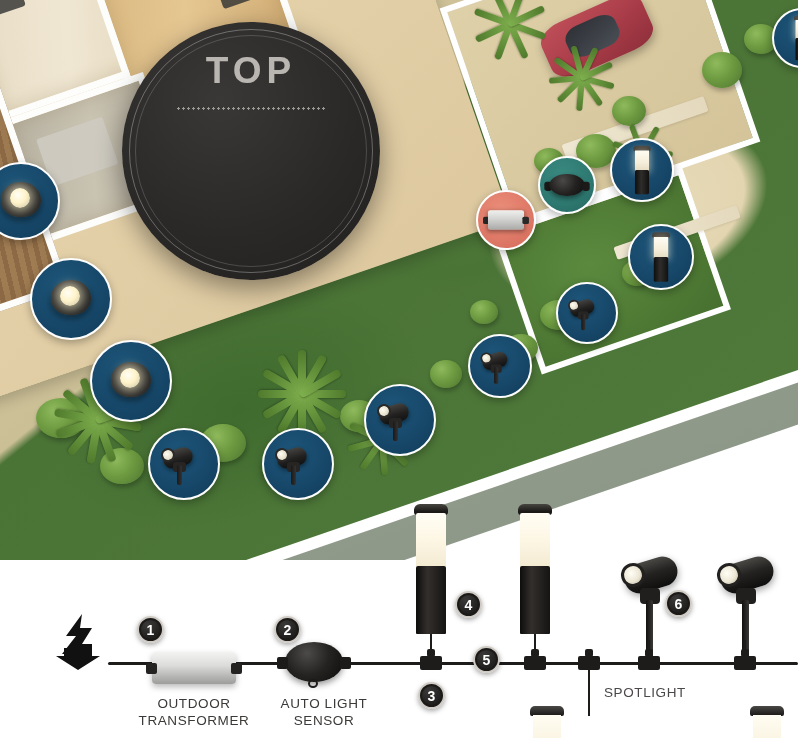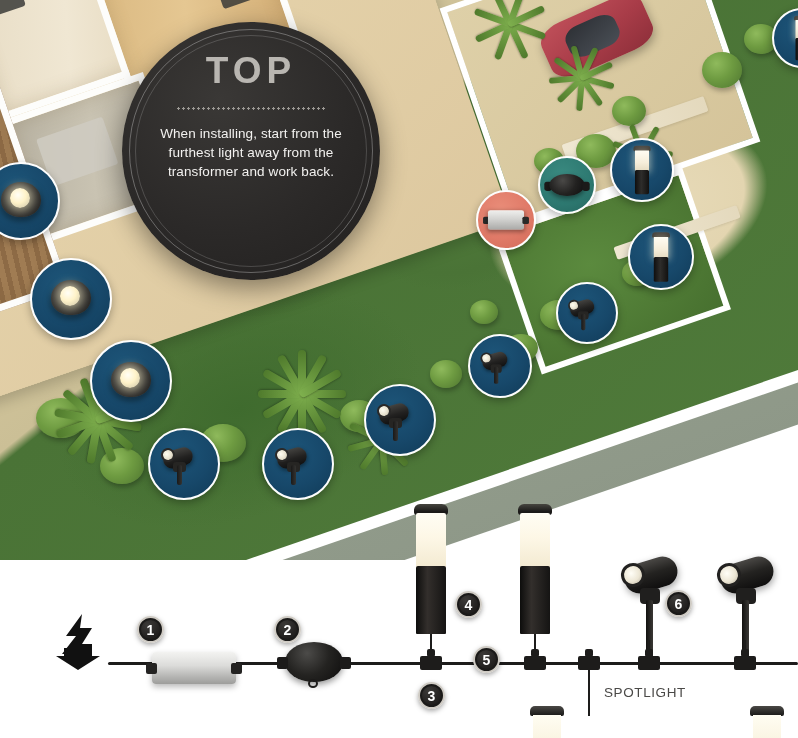--- a/index.html
+++ b/index.html
@@ -122,21 +122,21 @@
     transform-origin: 2px 50%;
     box-shadow: 0 1px 2px rgba(0,0,0,.25);
   }
 
   
   .toptip {
     position: absolute; left: 122px; top: 22px;
     width: 258px; height: 258px; border-radius: 50%;
     background: radial-gradient(circle at 38% 30%, #3a3836 0%, #2b2928 55%, #211f1e 100%);
     box-shadow: 0 8px 26px rgba(0,0,0,.42);
-    color: #fff; text-align: center;
+    color: #fff; 
     display: flex; flex-direction: column; align-items: center; justify-content: flex-start;
     padding-top: 30px;
   }
   .toptip::before, .toptip::after {
     content: ""; position: absolute; border-radius: 50%; pointer-events: none;
   }
   .toptip::before { inset: 7px;  border: 1px solid rgba(255,255,255,.30); }
   .toptip::after  { inset: 13px; border: 1px solid rgba(255,255,255,.17); }
   .tt-l1, .tt-l2 {
     font-size: 37px; letter-spacing: 5px; font-weight: 700;
@@ -554,51 +554,58 @@
       <div class="g-trans" style="transform:scale(.82)">
         <div class="glandl"></div>
           <div class="box"></div>
           <div class="glandr"></div>
       </div>
     </div>
 
     <div class="toptip">
       <div class="tt-l1">TOP</div>
       <div class="tt-divider"></div>
-      <div class="tt-body">When installing, start from the furthest light away from the transformer and work back.</div>
     </div>
   </div>
 
   <div class="diagram">
 
     <div class="cable"></div>
 
     <svg class="bolt" viewBox="0 0 44 56" style="top:58px; left:56px;">
       <path d="M26 0 L10 22 L20 22 L6 40 L36 40 L36 30 L26 30 L36 14 L24 14 Z" fill="#111111"></path>
       <path d="M8 34 L36 34 L36 42 L44 42 L22 56 L0 42 L8 42 Z" fill="#111111"></path>
     </svg>
 
     <div class="numbadge" style="left:137px; top:60px;">1</div>
     <div style="position:absolute; left:146px; top:94px; width:96px; height:36px;">
       <div style="position:absolute; left:6px; top:2px; right:6px; bottom:2px;
                   background:linear-gradient(180deg,#f3f3f1 0%,#dcdcda 42%,#b4b4b2 78%,#9d9d9b 100%);
                   border-radius:4px; box-shadow:0 3px 6px rgba(0,0,0,.28);"></div>
       <div style="position:absolute; left:0; top:13px; width:11px; height:11px; background:#242322; border-radius:2px;"></div>
       <div style="position:absolute; right:0; top:13px; width:11px; height:11px; background:#242322; border-radius:2px;"></div>
+    </div>
+    <div class="caption" style="left:134px; top:140px; width:120px;">
+      <div>OUTDOOR</div>
+      <div>TRANSFORMER</div>
     </div>
 
     <div class="numbadge" style="left:274px; top:60px;">2</div>
     <div style="position:absolute; left:277px; top:86px; width:74px; height:48px;">
       <div style="position:absolute; left:8px; top:0; right:8px; height:40px; border-radius:50%;
                   background:radial-gradient(circle at 38% 28%, #4c4b49 0%, #242321 48%, #0d0c0c 100%);
                   box-shadow:0 3px 6px rgba(0,0,0,.4);"></div>
       <div style="position:absolute; left:0; top:15px; width:11px; height:12px; background:#1c1b1a; border-radius:2px;"></div>
       <div style="position:absolute; right:0; top:15px; width:11px; height:12px; background:#1c1b1a; border-radius:2px;"></div>
       <div style="position:absolute; left:31px; top:37px; width:10px; height:9px; border:2px solid #1c1b1a; border-radius:50%;"></div>
     </div>
+    <div class="caption" style="left:264px; top:140px; width:120px;">
+      <div>AUTO LIGHT</div>
+      <div>SENSOR</div>
+    </div>
 
     <div class="d-boll" style="left:414px; top:-52px;">
       <div class="cap"></div>
         <div class="diff"></div>
         <div class="post"></div>
     </div>
     <div class="lead" style="left:430px; top:78px; height:24px;"></div>
     <div class="tee" style="left:420px; top:100px;"></div>
     <div class="numbadge" style="left:455px; top:35px;">4</div>
     <div class="numbadge" style="left:418px; top:126px;">3</div>

